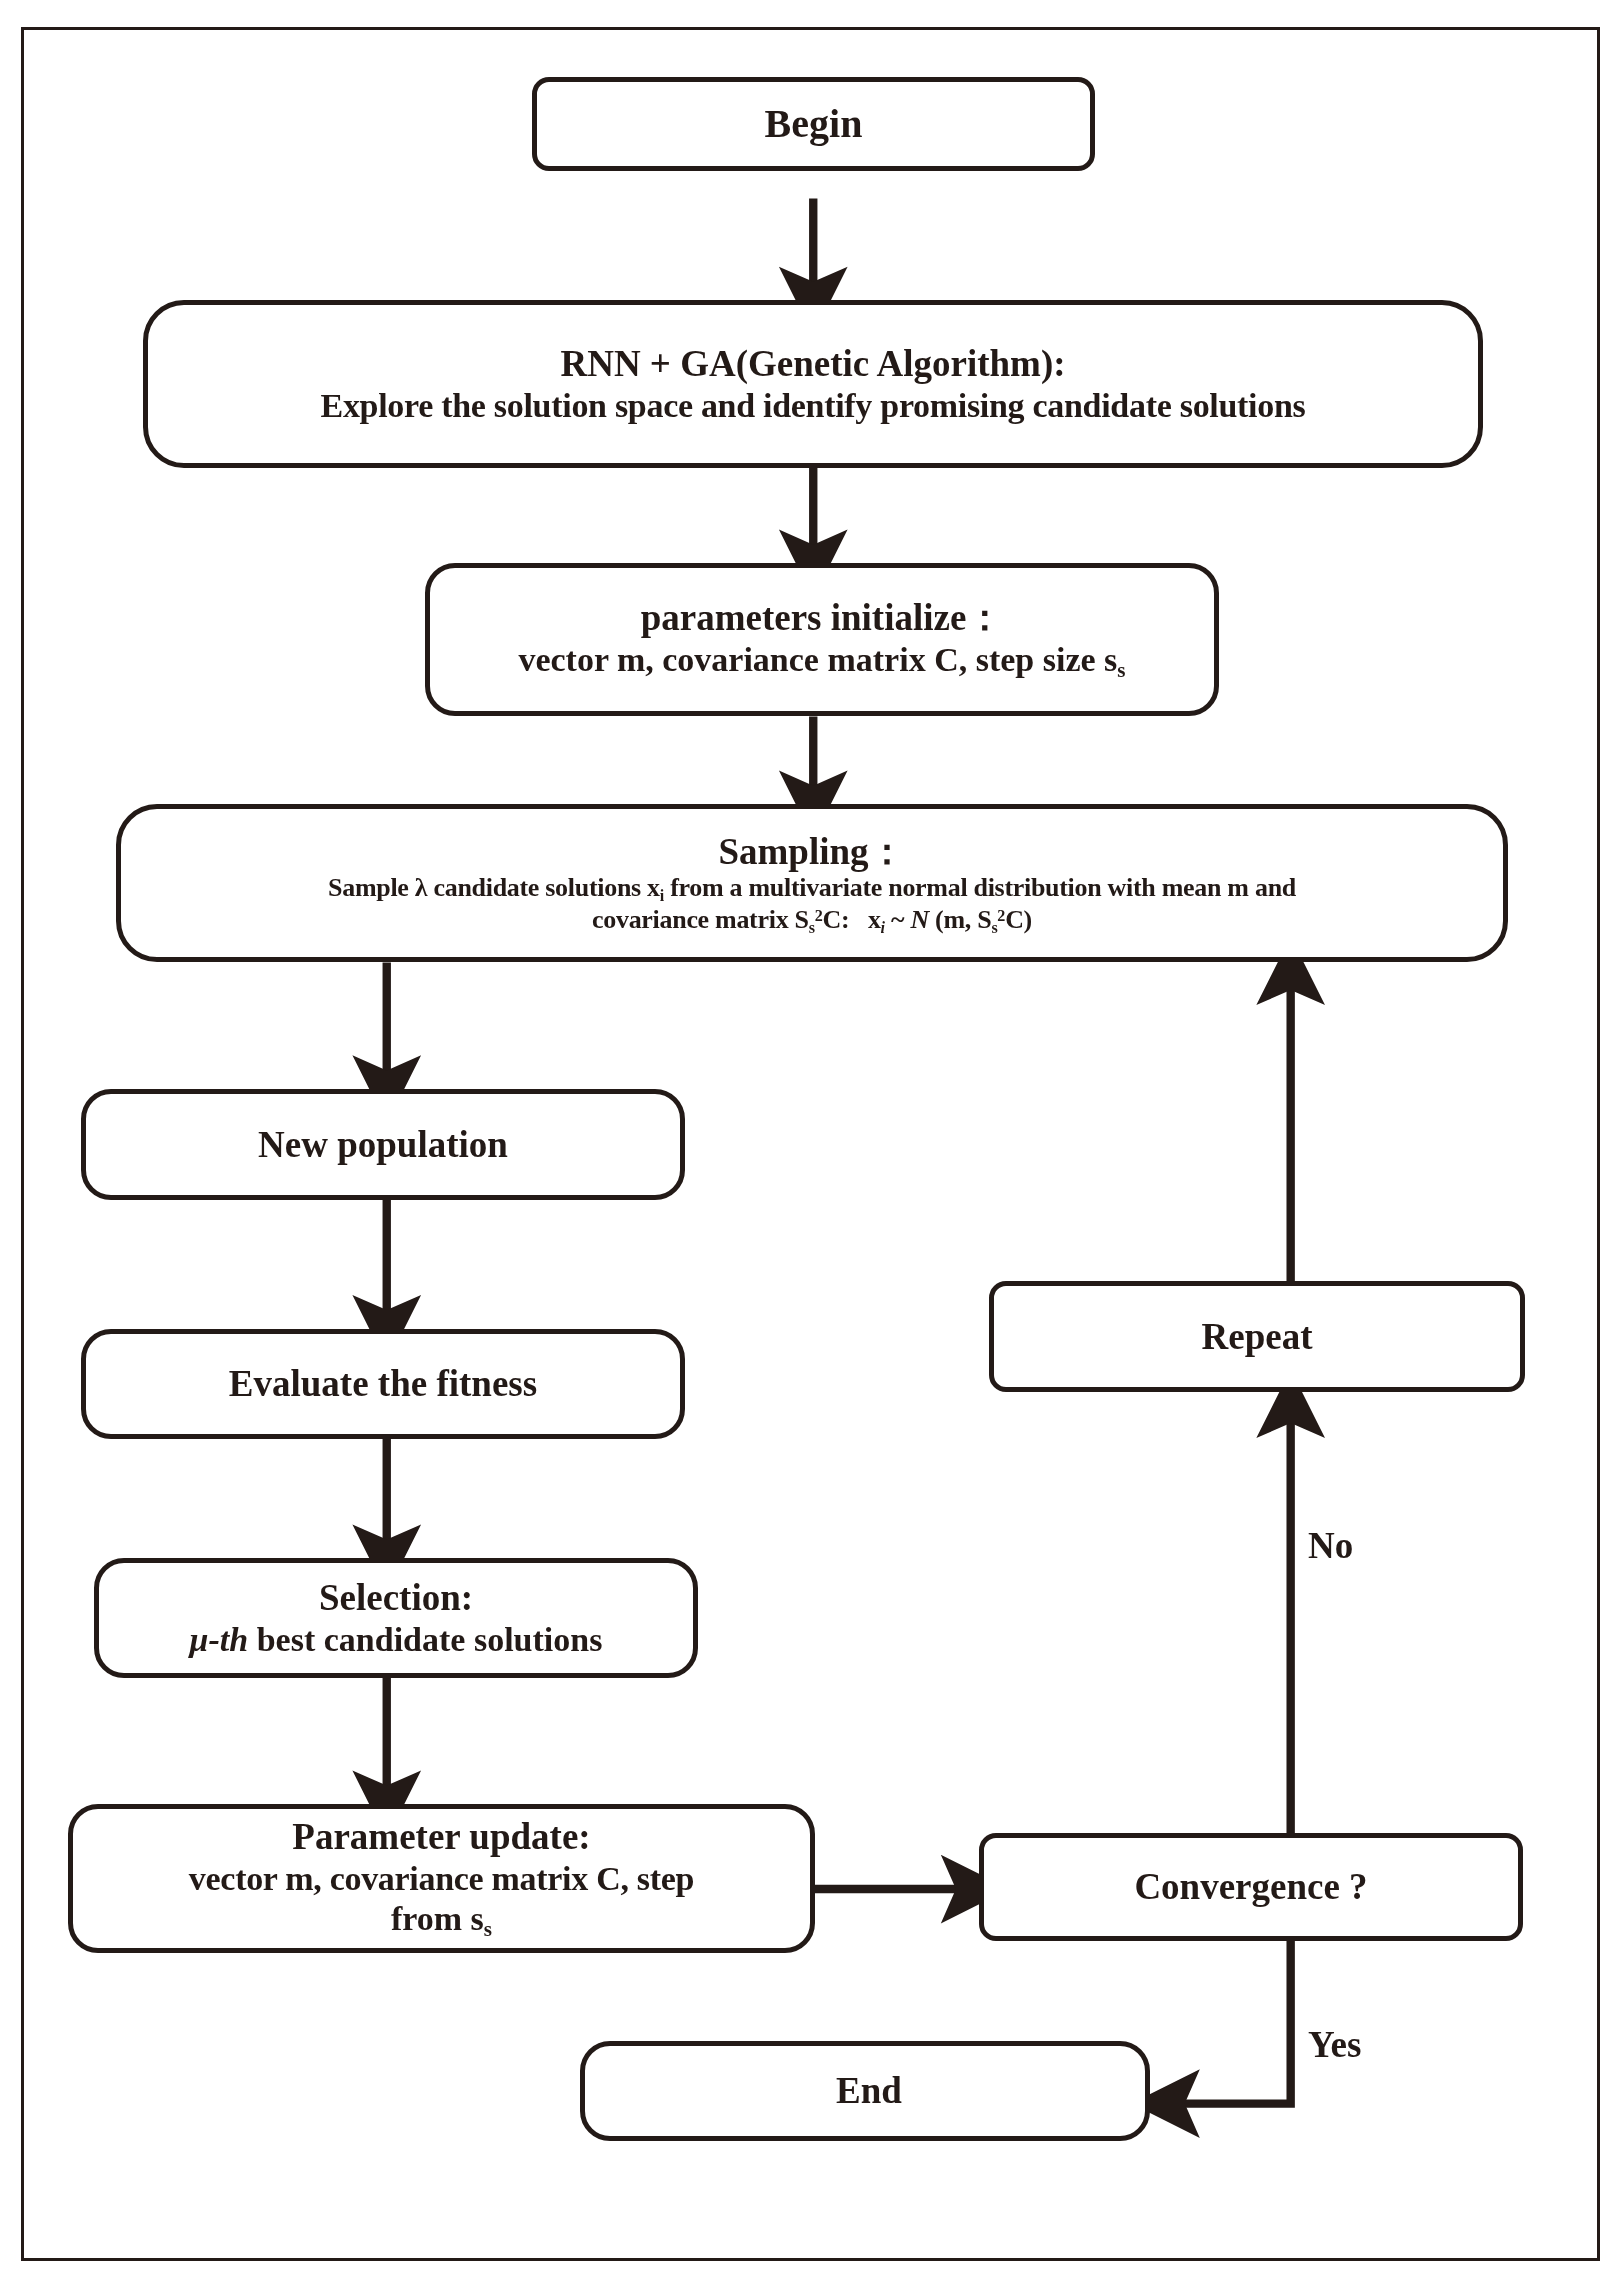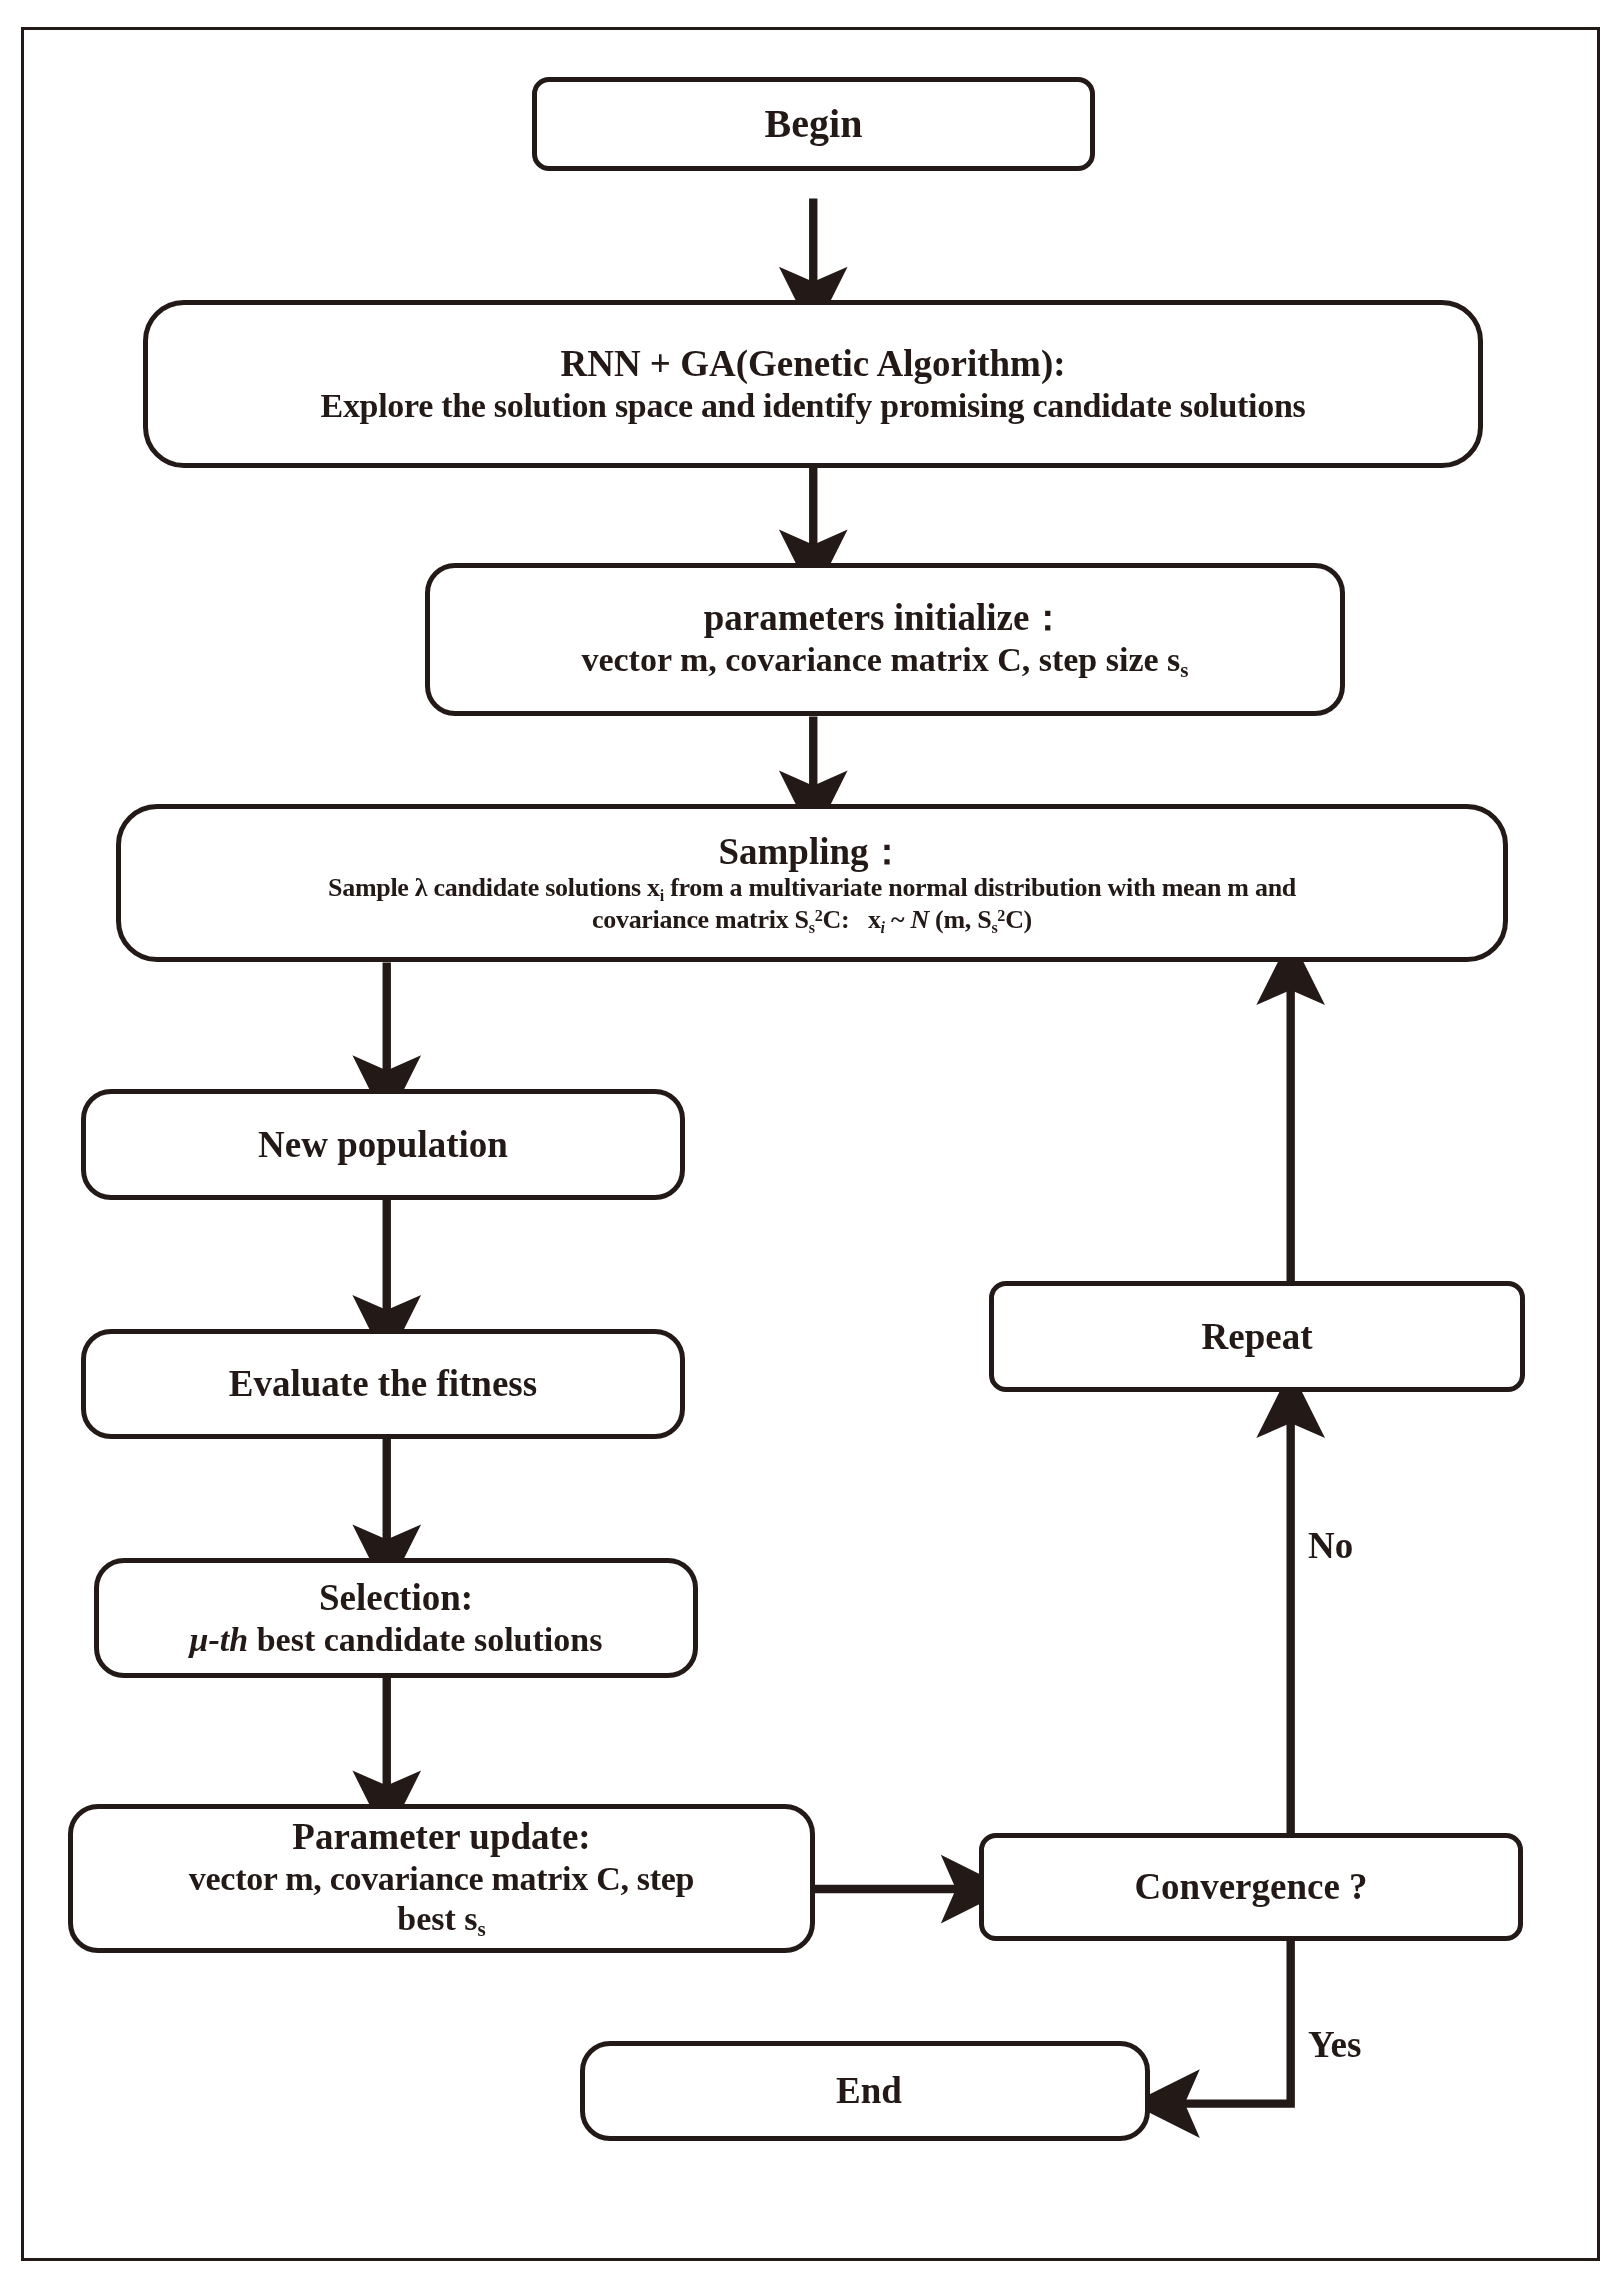--- a/index.html
+++ b/index.html
@@ -55,21 +55,21 @@
 
   <div class="node r-sm" style="left:532px;top:77px;width:563px;height:94px;">
     <span class="ln t-begin">Begin</span>
   </div>
 
   <div class="node r-lg" style="left:143px;top:300px;width:1340px;height:168px;">
     <span class="ln t-big">RNN + GA(Genetic Algorithm):</span>
     <span class="ln t-mid tight">Explore the solution space and identify promising candidate solutions</span>
   </div>
 
-  <div class="node r-md" style="left:425px;top:563px;width:920px;height:153px;">
+  <div class="node r-md" style="left:425px;top:563px;width:794px;height:153px;">
     <span class="ln t-big">parameters initialize：</span>
     <span class="ln t-mid"><span>vector m, covariance matrix C, step size s</span><sub>s</sub></span>
   </div>
 
   <div class="node r-lg" style="left:116px;top:804px;width:1392px;height:158px;">
     <span class="ln t-big">Sampling：</span>
     <span class="ln t-xs tight"><span>Sample λ candidate solutions x</span><sub>i</sub><span> from a multivariate normal distribution with mean m and</span></span>
     <span class="ln t-xs tight"><span>covariance matrix S</span><sub>s</sub><sup>2</sup><span>C:&nbsp;&nbsp; x</span><sub><i>i</i></sub><span> ~ </span><i>N</i><span> (m, S</span><sub>s</sub><sup>2</sup><span>C)</span></span>
   </div>
 
@@ -82,21 +82,21 @@
   </div>
 
   <div class="node r-md" style="left:94px;top:1558px;width:604px;height:120px;">
     <span class="ln t-big">Selection:</span>
     <span class="ln t-mid"><i>μ-th</i><span> best candidate solutions</span></span>
   </div>
 
   <div class="node r-md" style="left:68px;top:1804px;width:747px;height:149px;">
     <span class="ln t-big">Parameter update:</span>
     <span class="ln t-mid tight">vector m,  covariance matrix C, step</span>
-    <span class="ln t-mid"><span>best s</span><sub>s</sub></span>
+    <span class="ln t-mid"><span>from s</span><sub>s</sub></span>
   </div>
 
   <div class="node r-sm" style="left:989px;top:1281px;width:536px;height:111px;">
     <span class="ln t-big">Repeat</span>
   </div>
 
   <div class="node r-sm" style="left:979px;top:1833px;width:544px;height:108px;">
     <span class="ln t-big">Convergence ?</span>
   </div>
 

